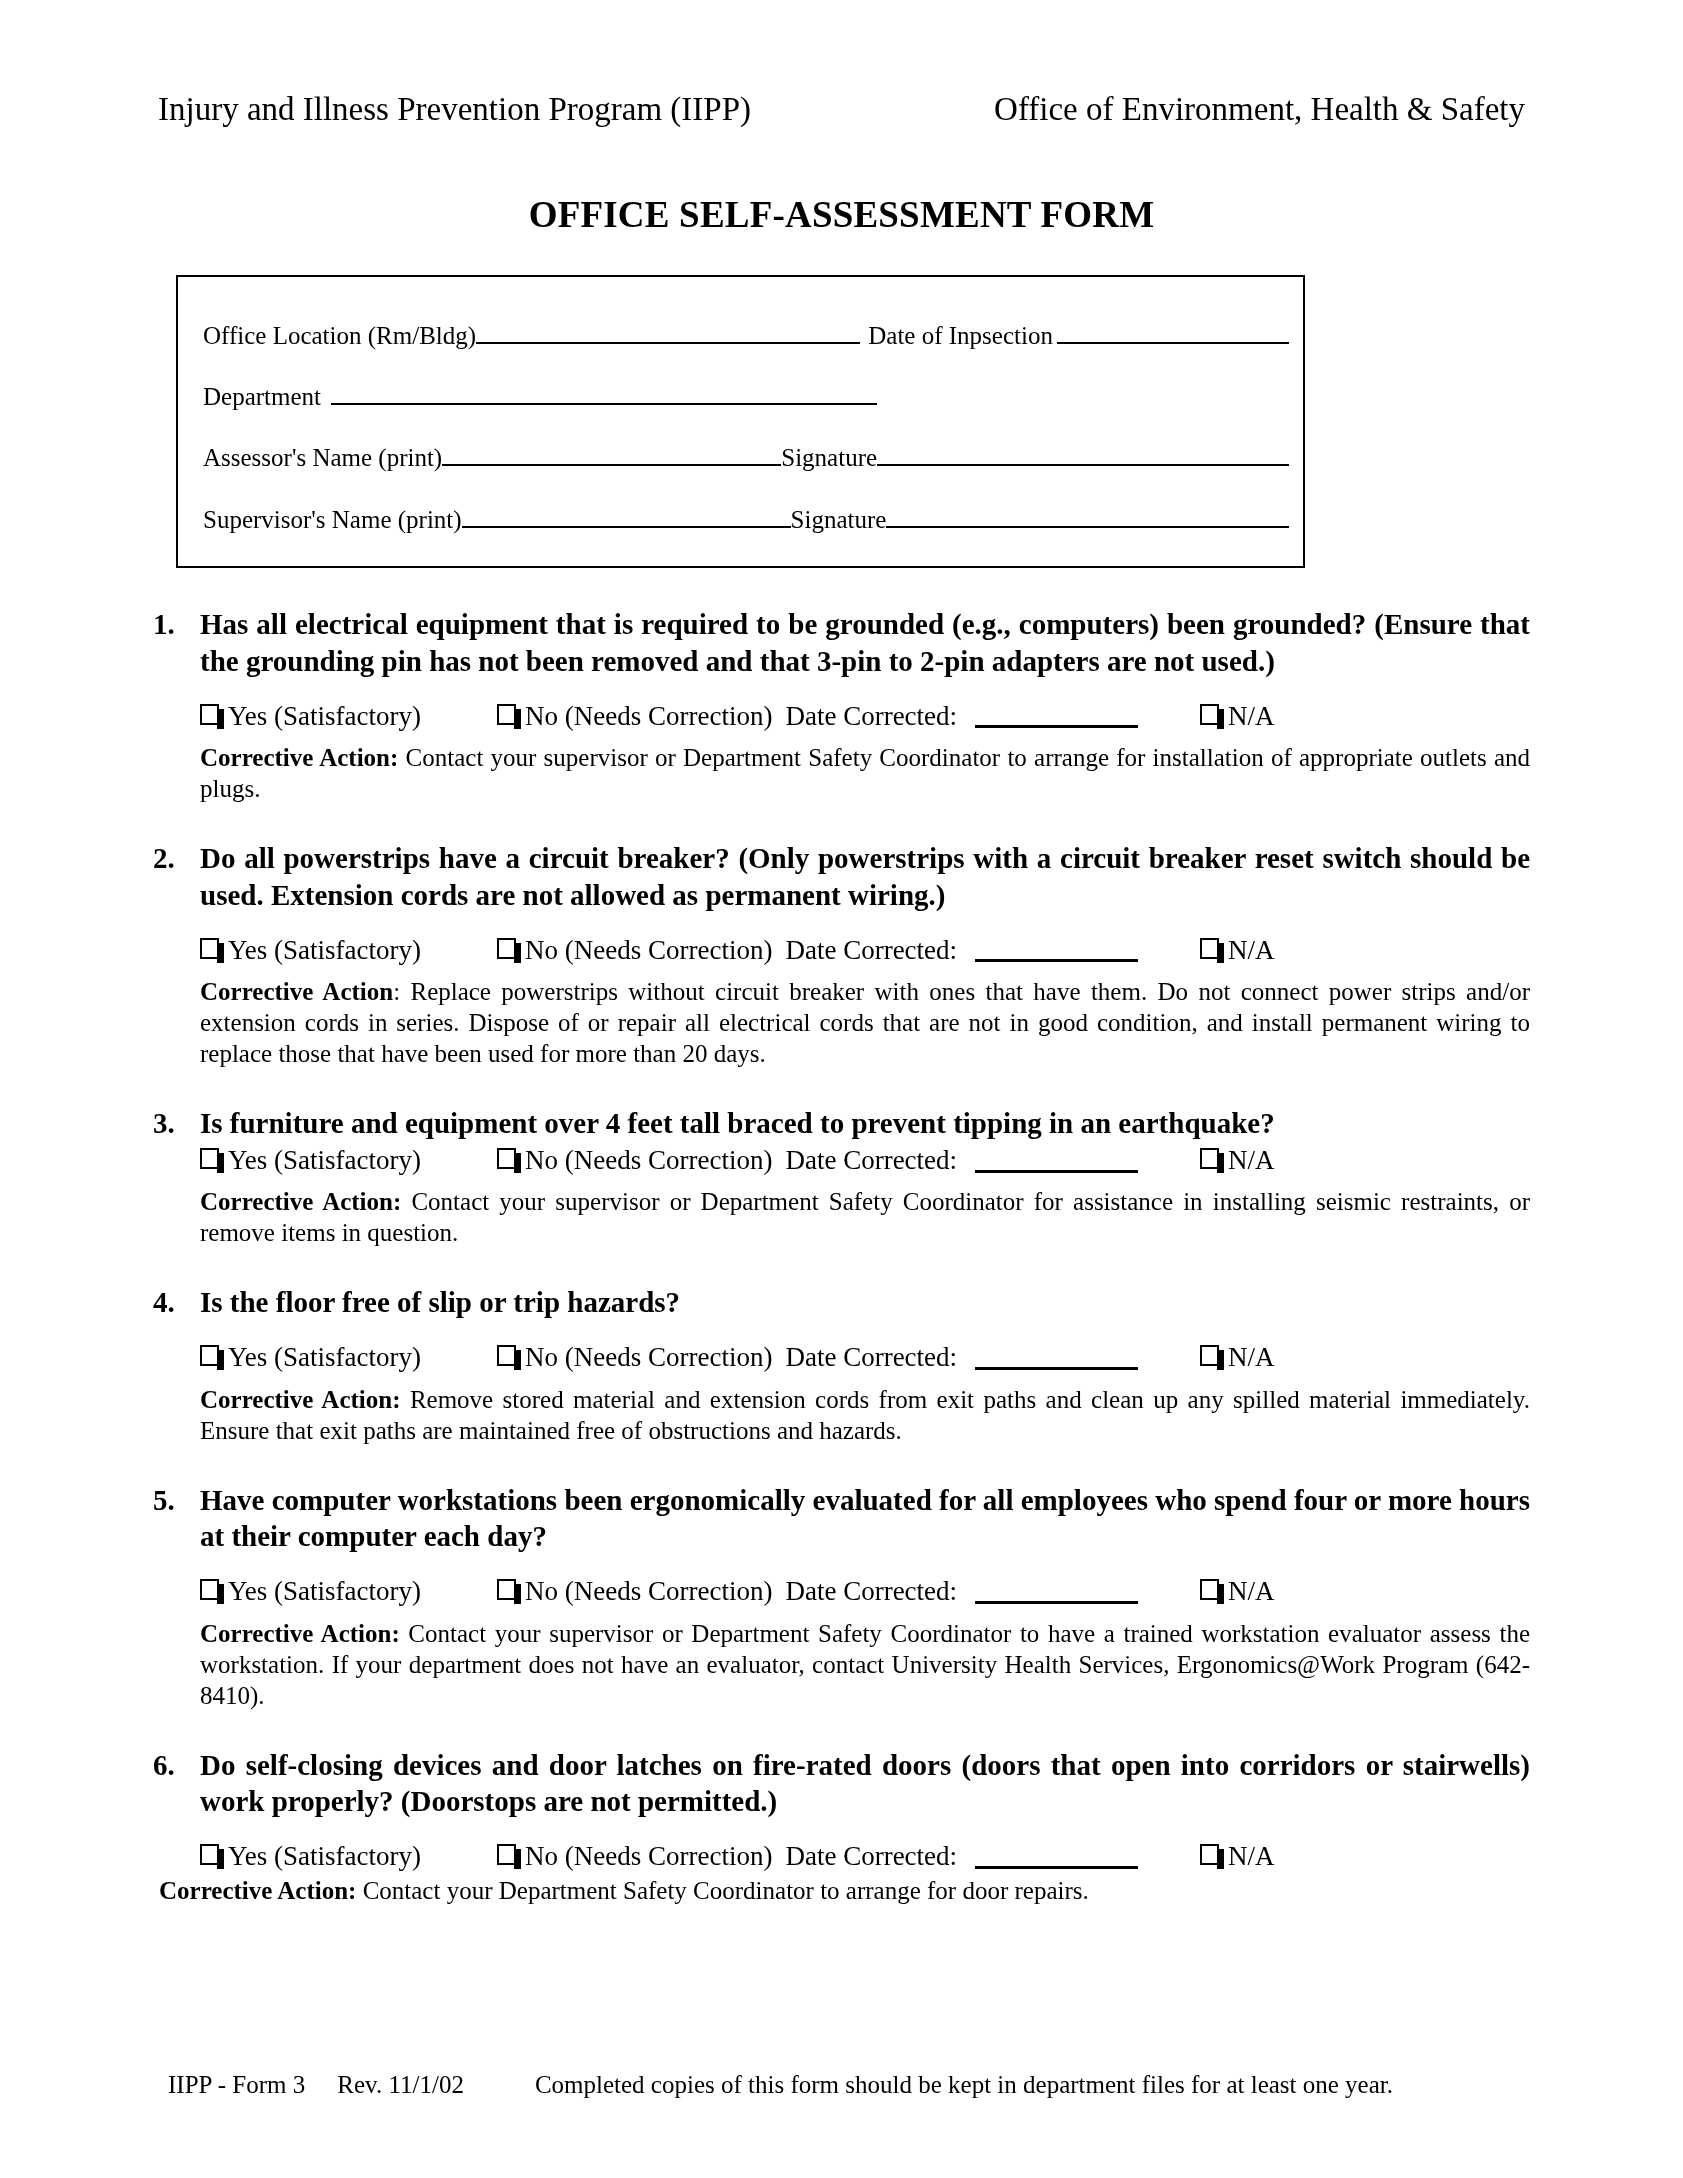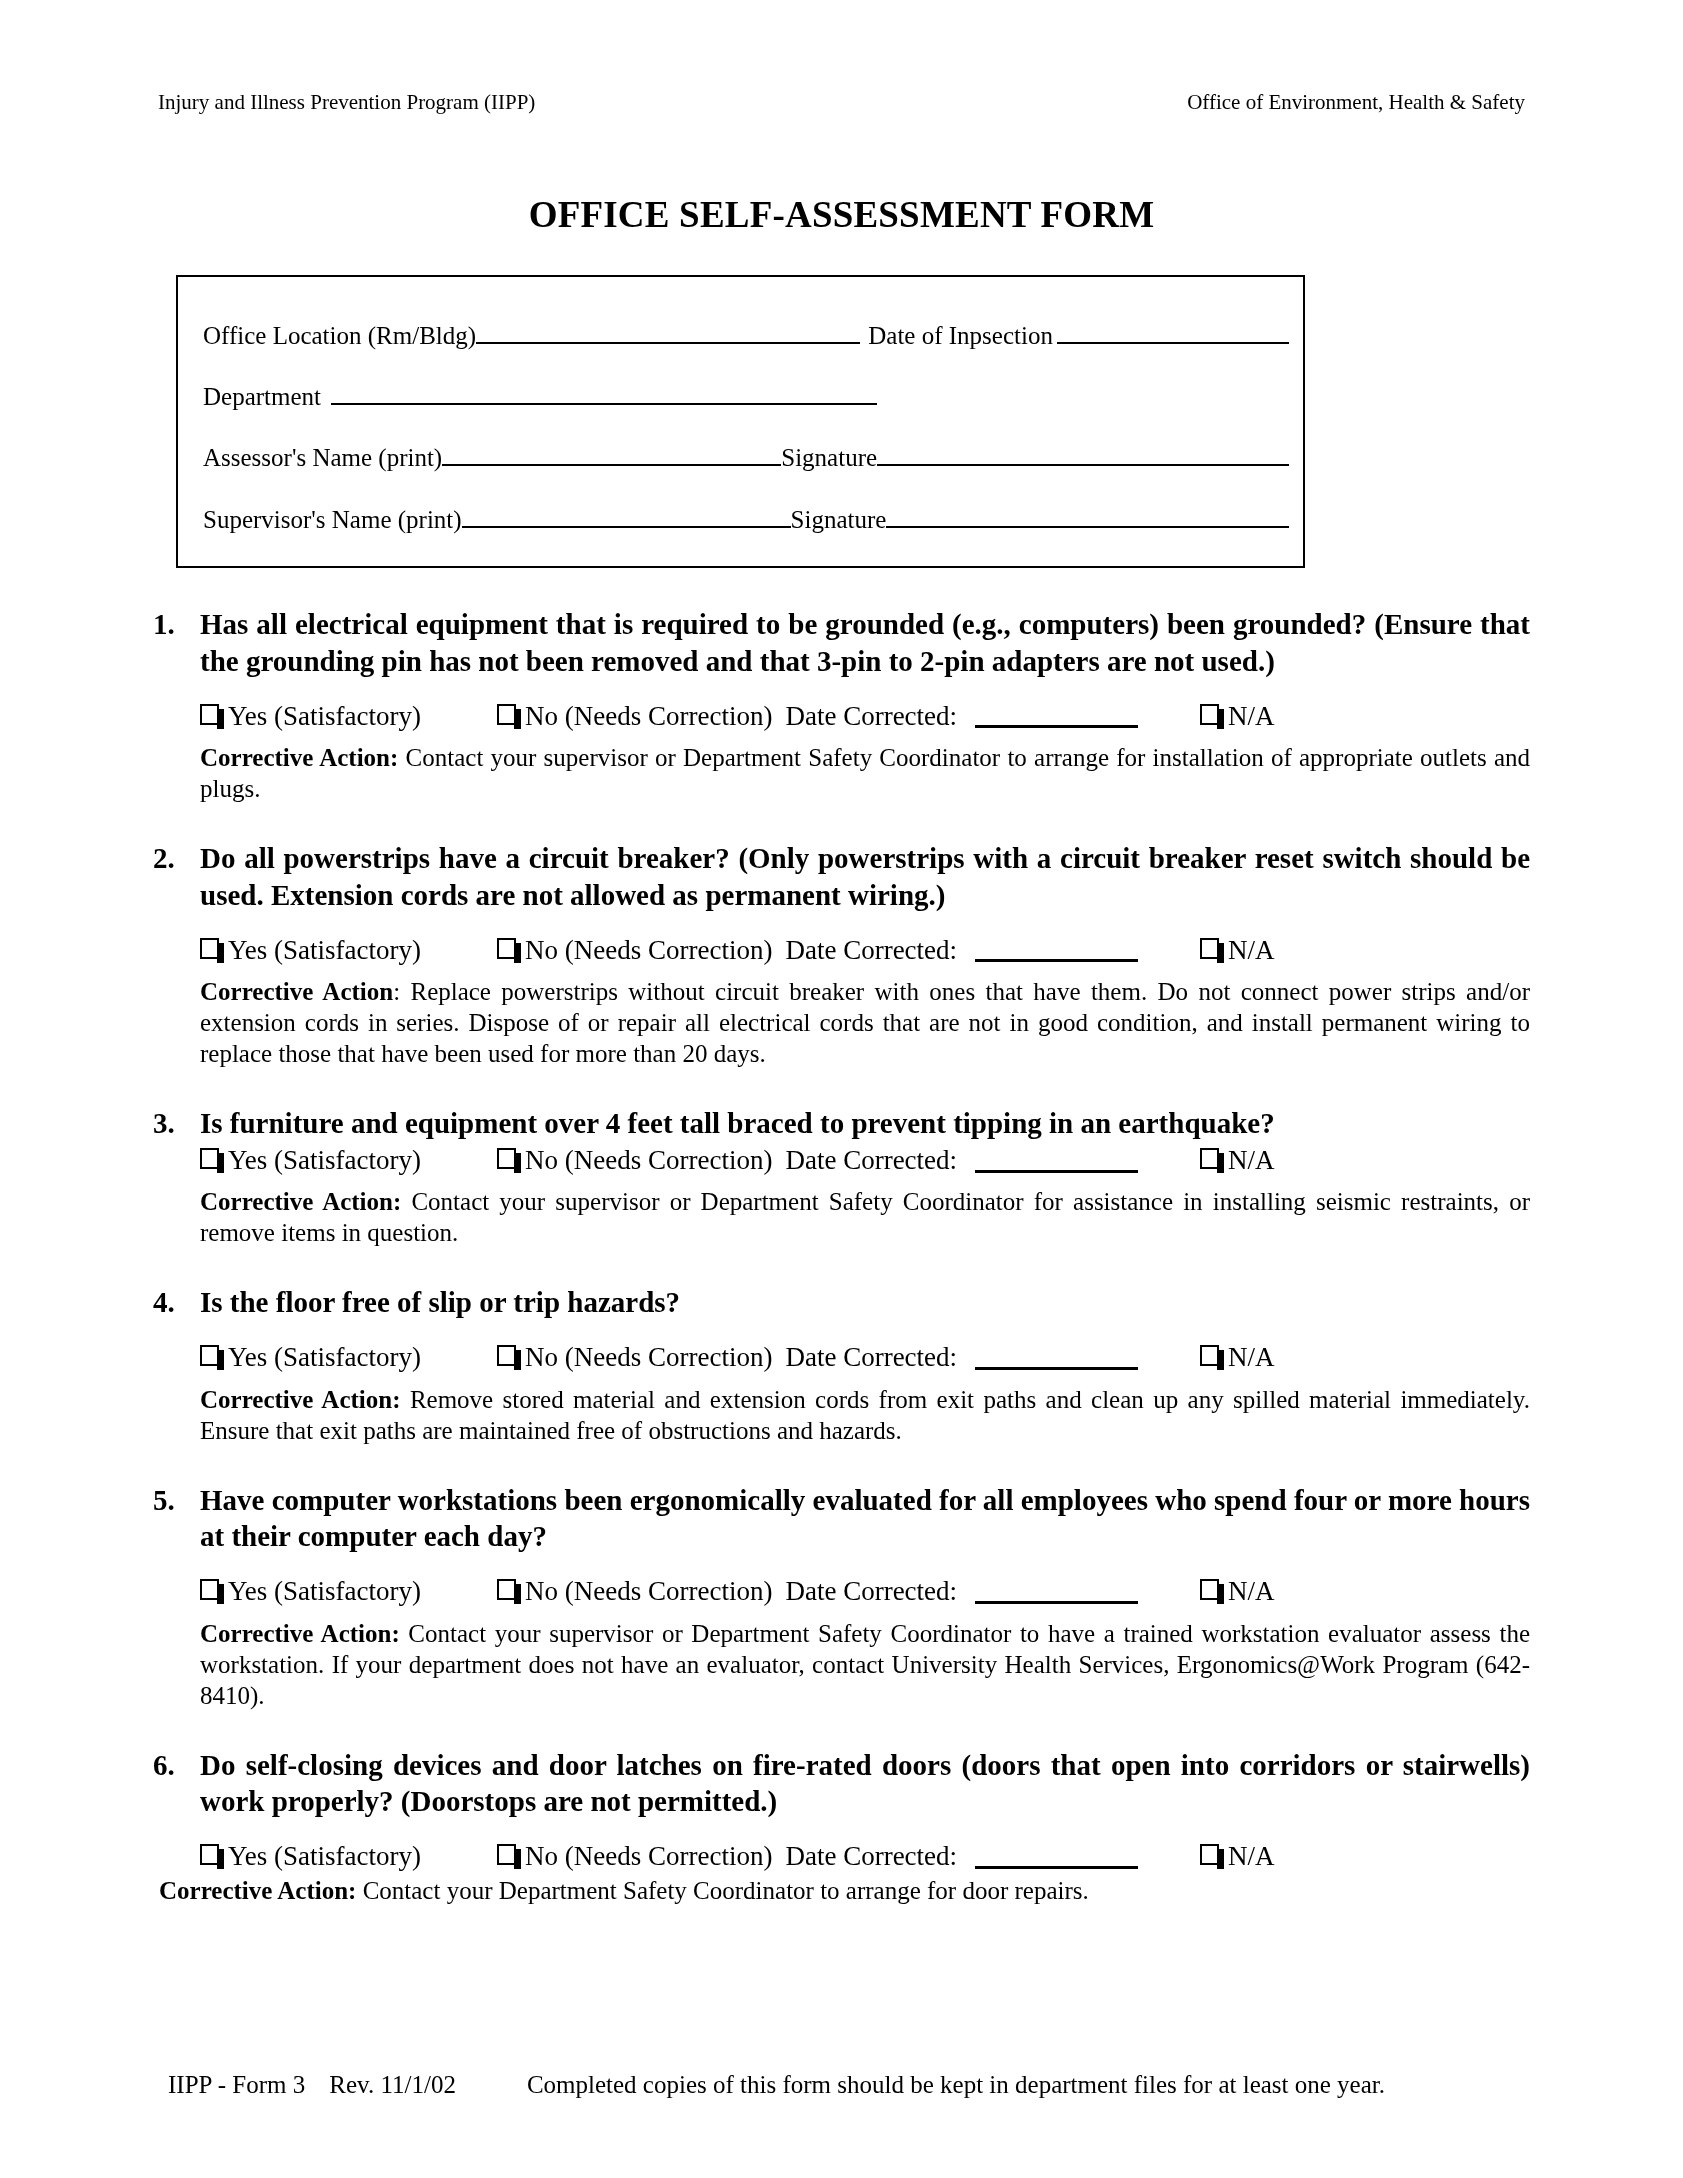--- a/index.html
+++ b/index.html
@@ -25,21 +25,21 @@
 
   
   .running-head {
     position: absolute;
     top: 91px;
     left: 158px;
     right: 158px;
     display: flex;
     justify-content: space-between;
     align-items: flex-end;
-    font-size: 21px;
+    font-size: 33px;
     line-height: 1.1;
   }
   .running-head .rh-left  { text-align: left; }
   .running-head .rh-right { text-align: right; }
 
   
   .doc-title {
     position: absolute;
     top: 193px;
     left: 0;
@@ -182,21 +182,21 @@
   .footer {
     position: absolute;
     bottom: 79px;
     left: 168px;
     right: 149px;
     font-size: 25px;
     display: flex;
     align-items: baseline;
   }
   .footer-left { flex: 0 0 auto; }
-  .footer-rev  { margin-left: 24px; flex: 0 0 auto; }
+  .footer-rev  { margin-left: 32px; flex: 0 0 auto; }
   .footer-note { margin-left: 71px; flex: 1 1 auto; }
 </style>
 </head>
 <body>
 
 <div class="page">
 
   <div class="running-head">
     <div class="rh-left">Injury and Illness Prevention Program (IIPP)</div>
     <div class="rh-right">Office of Environment, Health &amp; Safety</div>

